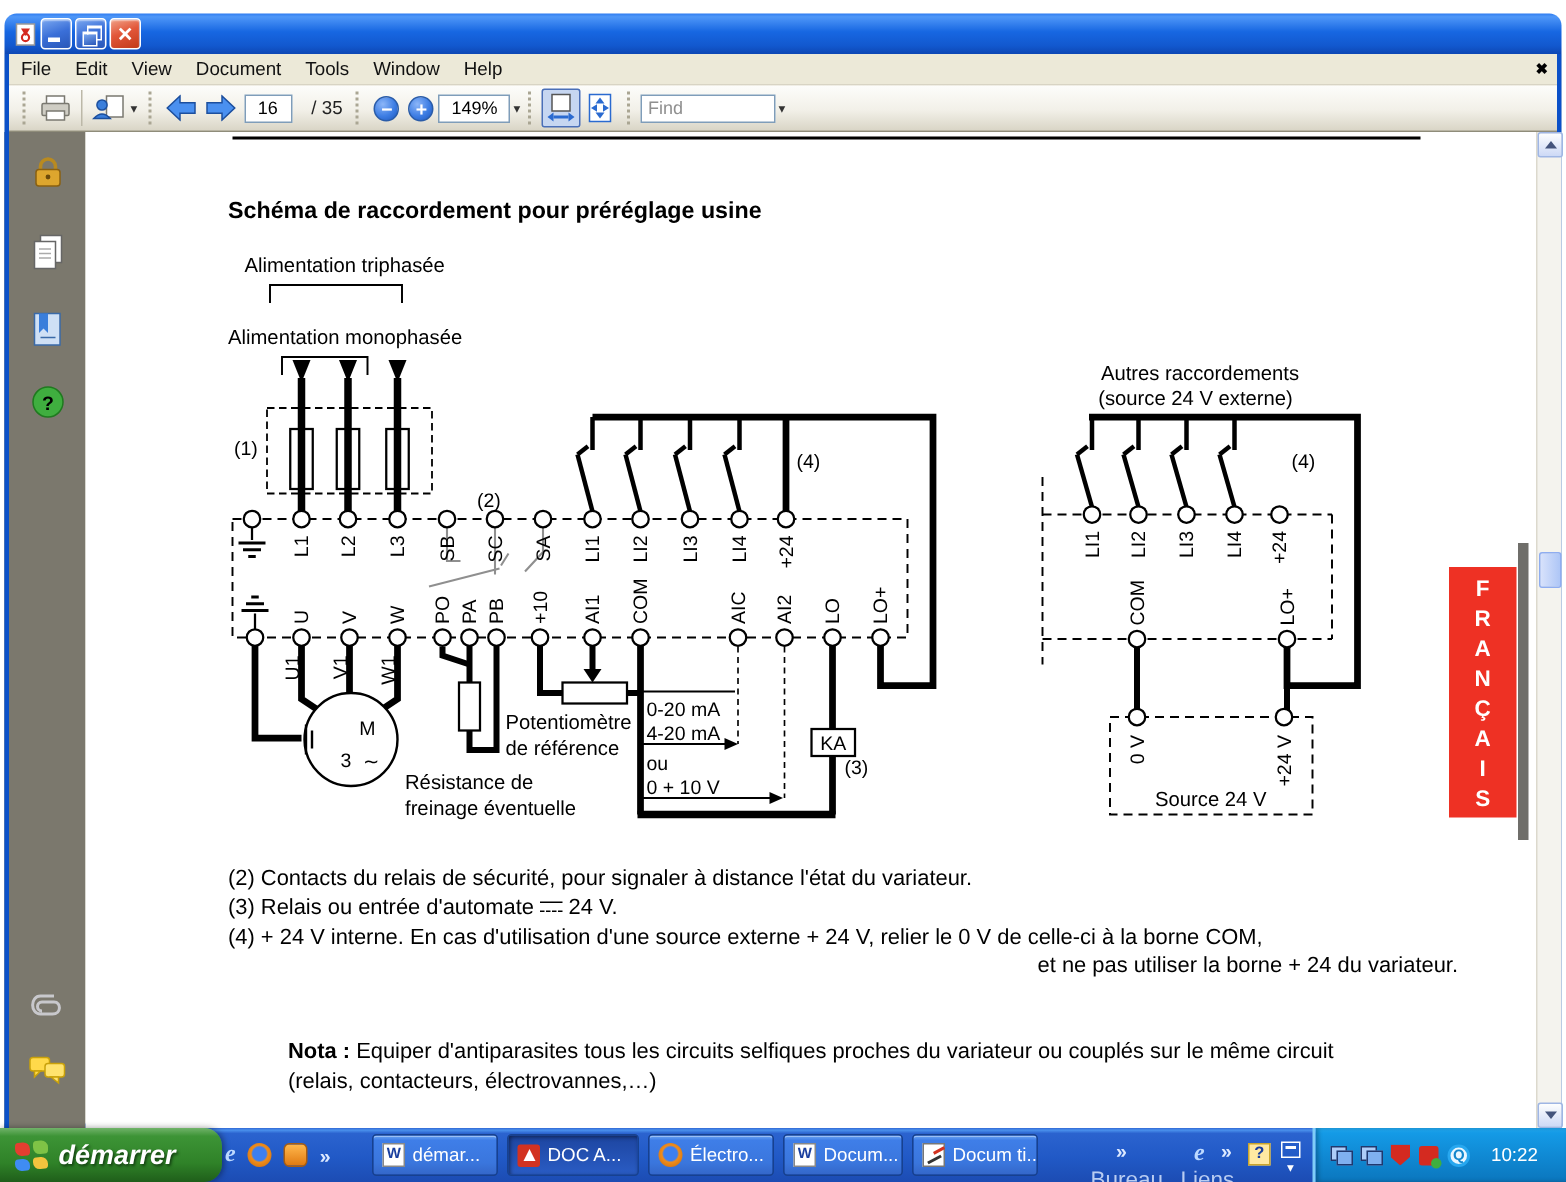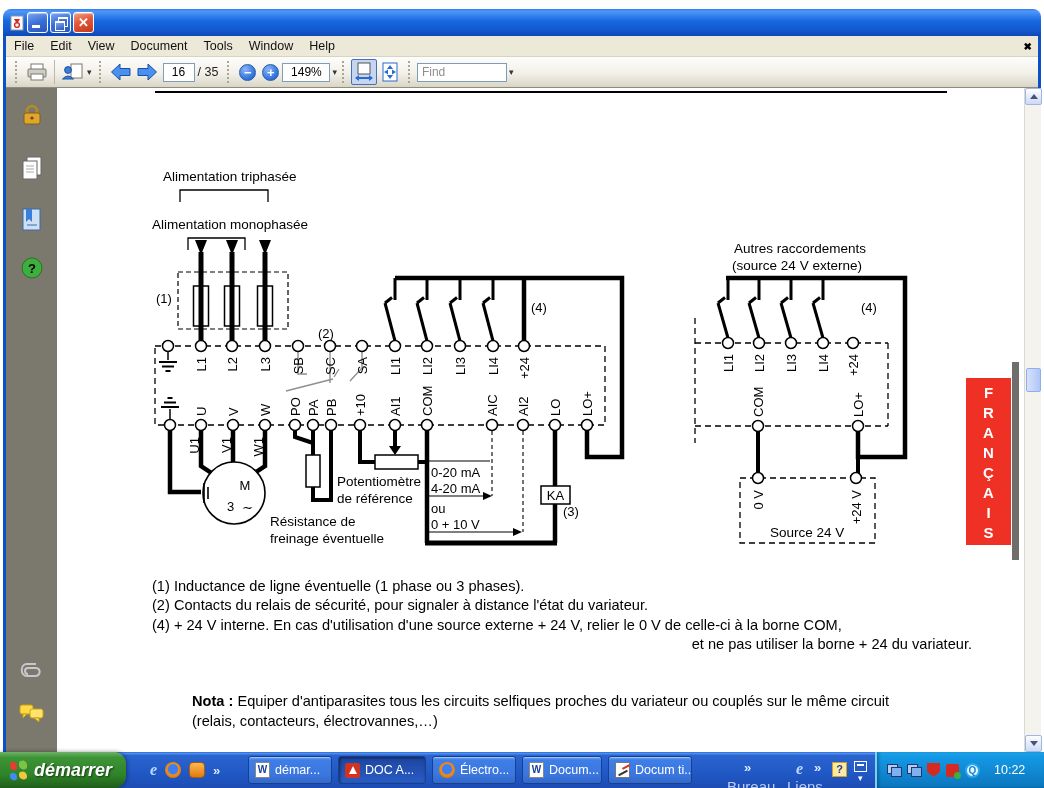--- a/index.html
+++ b/index.html
@@ -30,21 +30,21 @@
   .toolbar{position:absolute;left:0;right:0;top:21px;height:31px;
     background:linear-gradient(180deg,#fdfdfb 0%,#f2f0e8 55%,#d9d5c6 100%);
     border-bottom:1px solid #8f8c7a;display:flex;align-items:center;padding:0 4px;}
   .grip{width:4px;height:22px;border-left:2px dotted #aaa693;margin:0 5px;}
   .tsep{width:1px;height:24px;background:#bcb8a8;margin:0 4px;}
   .tbtn{height:26px;min-width:26px;display:flex;align-items:center;justify-content:center;border-radius:2px;padding:0 2px;}
   .tbtn.sel{background:#c6d6f1;border:1px solid #4a6fb8;}
   .caret{font-size:9px;color:#333;margin-left:2px;}
   .pagebox{width:32px;height:19px;border:1px solid #7f9db9;background:#fff;font-size:12px;text-align:center;margin:0 3px;
     font-family:"Liberation Sans",sans-serif;}
-  .pagetotal{font-size:12.5px;color:#222;margin-right:4px;}
+  .pagetotal{font-size:12.5px;color:#222;margin-right:4px;margin-left:10px;}
   .zoombox{width:48px;height:19px;border:1px solid #7f9db9;background:#fff;font-size:12px;display:flex;align-items:center;justify-content:center;}
   .zoomcirc{width:17px;height:17px;border-radius:50%;color:#fff;font-size:13px;font-weight:bold;line-height:15px;text-align:center;
     background:radial-gradient(circle at 35% 30%,#8cb6f8 0%,#3e7ee4 55%,#1c56bc 100%);border:1px solid #2a5ca8;margin:0 3px;}
   .findbox{width:90px;height:19px;border:1px solid #7f9db9;background:#fff;font-size:12px;padding:0 4px;color:#444;
     font-family:"Liberation Sans",sans-serif;}
   .findbox::placeholder{color:#8f8f8f;}
 
   
   .sidebar{position:absolute;left:3px;top:88px;width:54px;bottom:36px;background:#7b786d;border-left:3px solid #0b50c8;}
   .sidebar .sic{position:absolute;left:50%;transform:translateX(-50%);}
@@ -70,21 +70,21 @@
   .sbtn{position:absolute;left:0;width:17px;height:17px;background:linear-gradient(180deg,#fdfefe,#cdd9f6);
     border:1px solid #9fb6e4;border-radius:2px;display:flex;align-items:center;justify-content:center;}
   .tri-up{width:0;height:0;border-left:4px solid transparent;border-right:4px solid transparent;border-bottom:5px solid #44547c;}
   .tri-dn{width:0;height:0;border-left:4px solid transparent;border-right:4px solid transparent;border-top:5px solid #44547c;}
   .sthumb{position:absolute;left:1px;top:280px;width:15px;height:24px;border-radius:2px;
     background:linear-gradient(90deg,#d8e2fb,#aec6f6);border:1px solid #8fadf0;}
 
   
   .taskbar{position:absolute;left:0;top:752px;width:1044px;height:36px;
     background:linear-gradient(180deg,#3168d5 0%,#4a90ec 4%,#2b63cf 10%,#2159c6 55%,#1c4cb3 100%);}
-  .start{position:absolute;left:0;top:0;height:36px;width:126px;display:flex;align-items:center;gap:7px;padding:0 14px 0 10px;
+  .start{position:absolute;left:0;top:0;height:36px;width:148px;display:flex;align-items:center;gap:7px;padding:0 14px 0 10px;
     border-radius:0 12px 12px 0;background:linear-gradient(180deg,#71b36a 0%,#3d9436 15%,#2f8228 65%,#1f5e1a 100%);
     box-shadow:1px 0 4px rgba(0,0,0,.4);color:#fff;font-size:18px;font-weight:bold;font-style:italic;text-shadow:1px 1px 2px #123c10;}
   .flag{width:22px;height:19px;display:grid;grid-template-columns:1fr 1fr;grid-template-rows:1fr 1fr;gap:2px;transform:skewY(-6deg);}
   .flag i{border-radius:2px 5px 2px 5px;}
   .flag .r{background:#e33e30;} .flag .g{background:#7fc346;} .flag .b{background:#3f8cf3;} .flag .y{background:#f3c43e;}
   .ql{position:absolute;top:0;height:36px;display:flex;align-items:center;gap:8px;}
   .chev{color:#dce9ff;font-size:13px;font-weight:bold;}
   .task{position:absolute;top:4px;height:28px;border-radius:3px;border:1px solid #17418f;color:#fff;
     display:flex;align-items:center;gap:5px;padding:0 6px;font-size:12.5px;
     background:linear-gradient(180deg,#6ea6f2 0%,#3f7ee8 12%,#3a76dd 70%,#3467c9 100%);
@@ -250,20 +250,21 @@
       <svg width="28" height="24" viewBox="0 0 28 24">
         <rect x="2" y="3" width="13" height="9" rx="2" fill="#ffd94a" stroke="#c9a10a"></rect>
         <path d="M5 12 L5 16 L9 12 Z" fill="#ffd94a" stroke="#c9a10a"></path>
         <rect x="12" y="7" width="13" height="9" rx="2" fill="#ffe36e" stroke="#c9a10a"></rect>
         <path d="M21 16 L21 20 L16 16 Z" fill="#ffe36e" stroke="#c9a10a"></path>
       </svg>
     </div>
   </div>
 
   <div class="page">
+    <div class="doctitle">Schéma de raccordement pour préréglage usine</div>
 
     <svg width="967" height="492" viewBox="57 88 967 492">
 
       <line x1="155" y1="92" x2="947" y2="92" stroke="#000" stroke-width="2"></line>
 
       <g>
         <text class="f14" x="163" y="181">Alimentation triphasée</text>
         <path d="M180 202 L180 190 L268 190 L268 202" fill="none" stroke="#000" stroke-width="1.3"></path>
         <text class="f14" x="152" y="229">Alimentation monophasée</text>
         <path d="M188 250 L188 238 L245 238 L245 250" fill="none" stroke="#000" stroke-width="1.3"></path>
@@ -489,22 +490,22 @@
       <text x="857.5" y="354" text-anchor="end" transform="rotate(-90 857.5 354)">+24</text>
       <text x="762.5" y="417" transform="rotate(-90 762.5 417)">COM</text>
       <text x="862.5" y="417" transform="rotate(-90 862.5 417)">LO+</text>
       <text x="762.5" y="490" text-anchor="end" transform="rotate(-90 762.5 490)">0 V</text>
       <text x="860.5" y="490" text-anchor="end" transform="rotate(-90 860.5 490)">+24 V</text>
       <text class="f14" x="770" y="537">Source 24 V</text>
     </svg>
 
     
     <div class="notes">
-      <div>(1) Inductance de ligne éventuelle (1 phase ou 3 phases).</div>
       <div>(2) Contacts du relais de sécurité, pour signaler à distance l'état du variateur.</div>
+      <div><span>(3) Relais ou entrée d'automate</span><span class="dc"></span><span>24 V.</span></div>
       <div>(4) + 24 V interne. En cas d'utilisation d'une source externe + 24 V, relier le 0 V de celle-ci à la borne COM,</div>
       <div class="ind">et ne pas utiliser la borne + 24 du variateur.</div>
     </div>
     <div class="nota">
       <div><b>Nota :</b>&nbsp;<span>Equiper d'antiparasites tous les circuits selfiques proches du variateur ou couplés sur le même circuit</span></div>
       <div>(relais, contacteurs, électrovannes,…)</div>
     </div>
 
     <div class="pagestrip"></div>
     <div class="francais">

